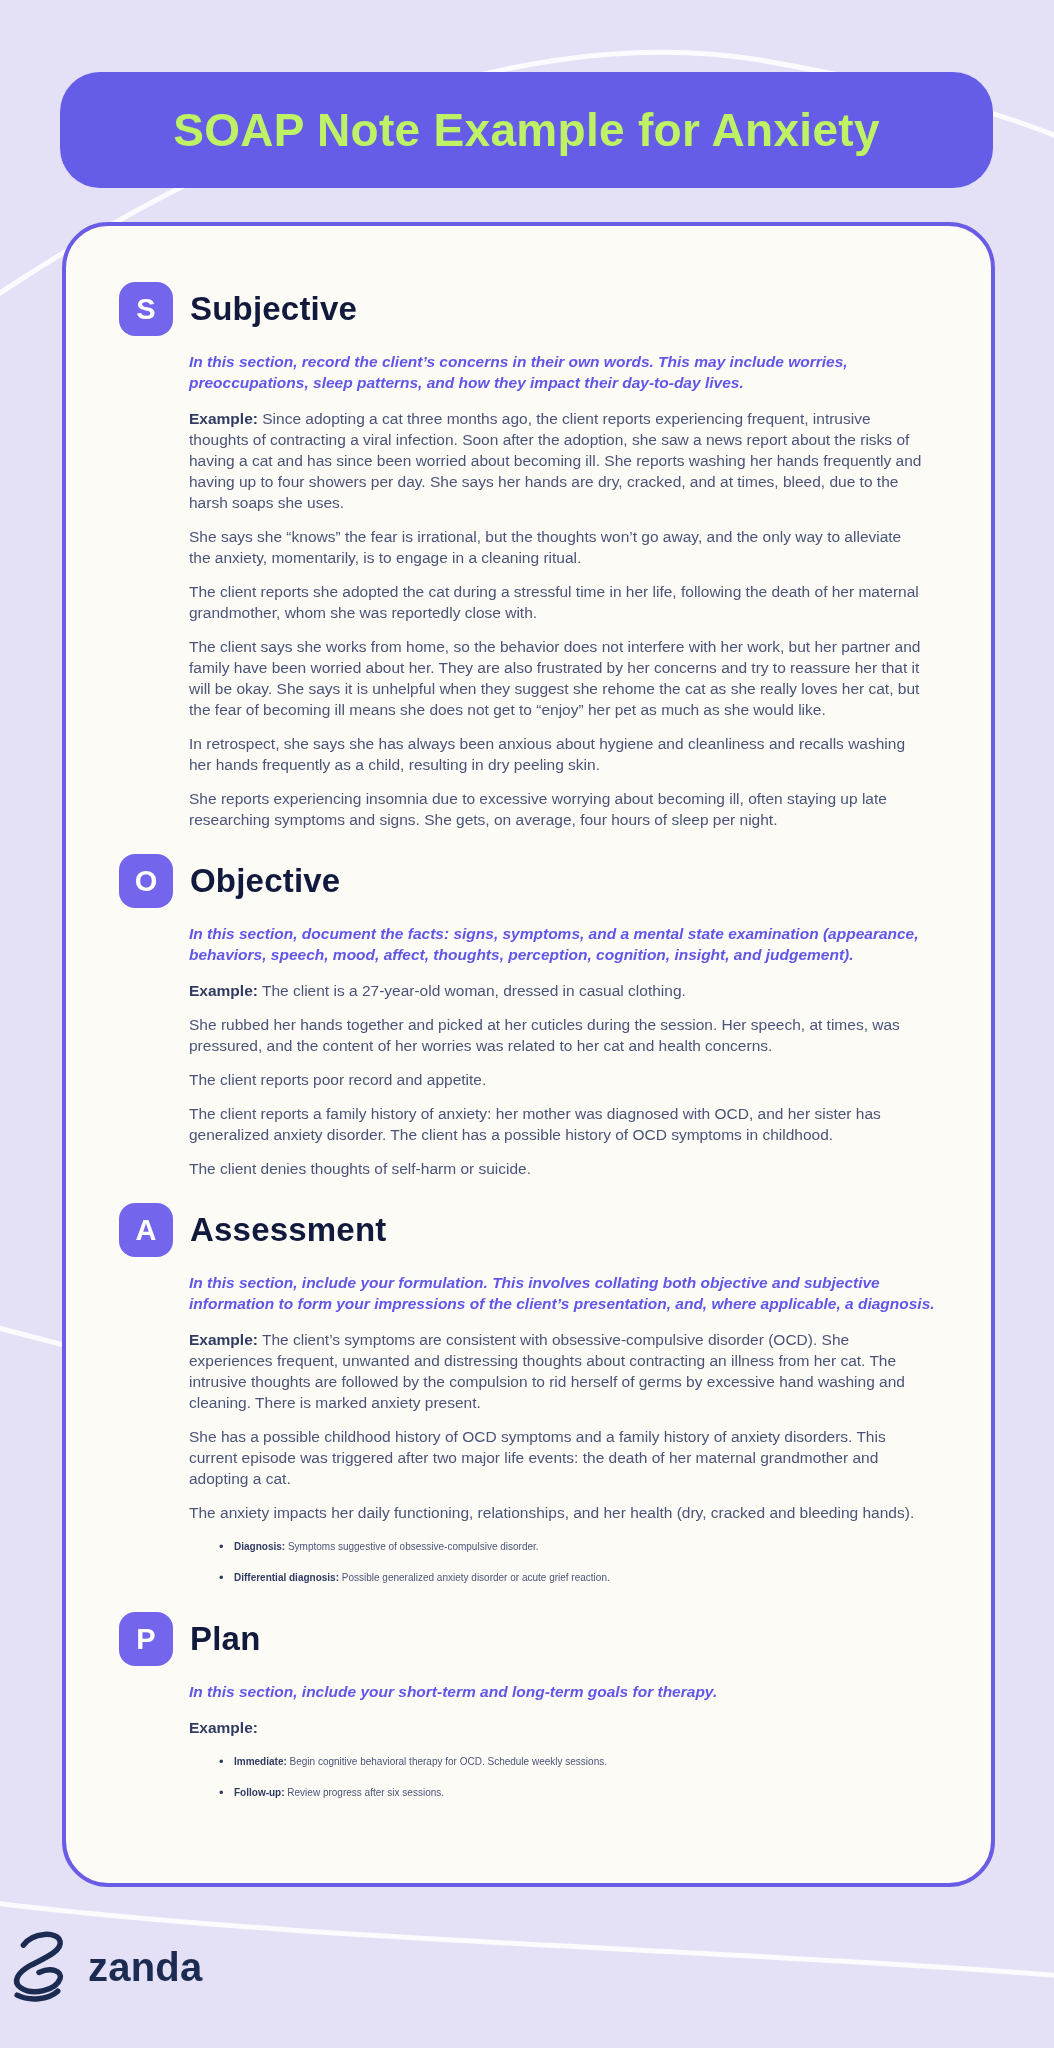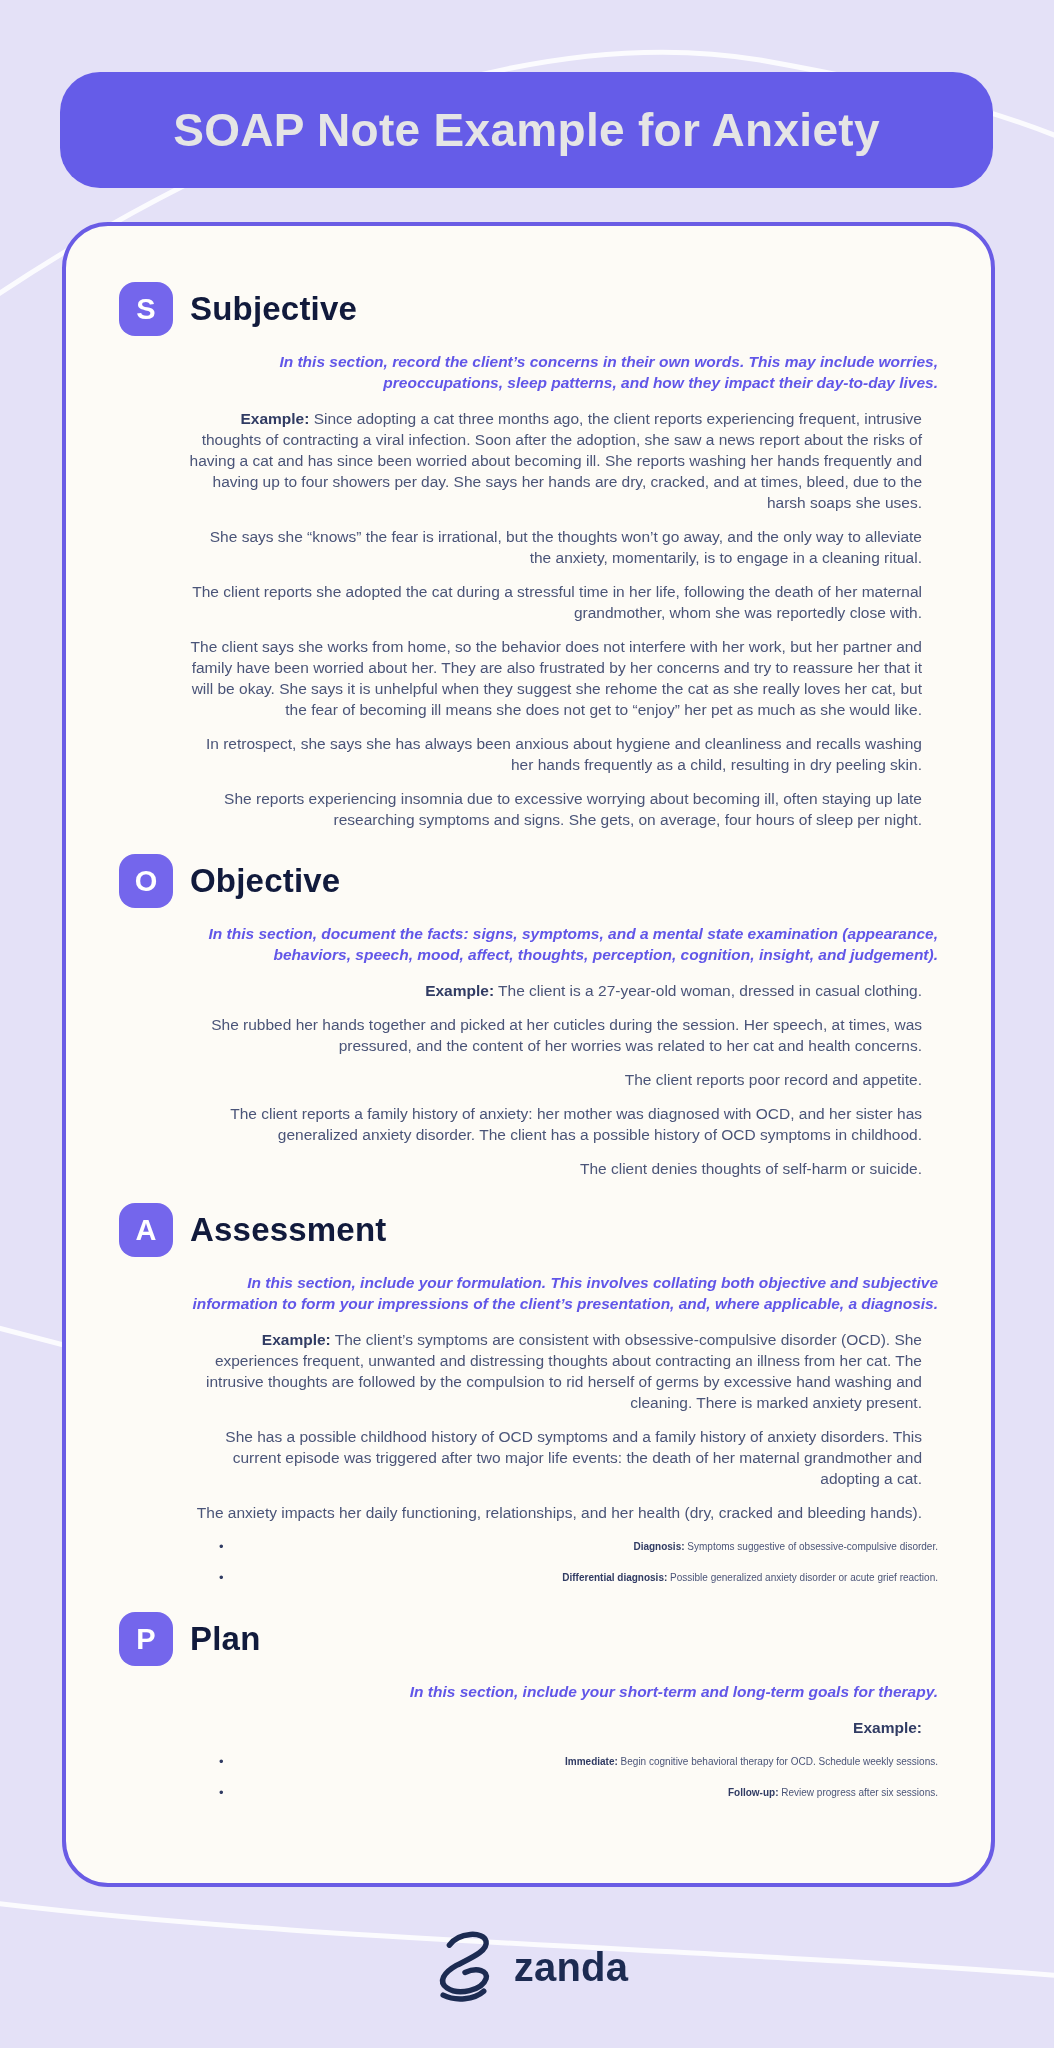--- a/index.html
+++ b/index.html
@@ -11,62 +11,62 @@
     overflow:hidden;
   }
   .bg-decor{position:absolute;inset:0;width:1054px;height:2048px;z-index:0;}
   .banner{
     position:absolute;left:60px;top:72px;width:933px;height:116px;
     background:#655ce8;border-radius:40px;
     display:flex;align-items:center;justify-content:center;
     z-index:2;
   }
   .banner-title{
-    color:#e5e5e5;font-size:46px;font-weight:bold;letter-spacing:0.3px;
+    color:#bef264;font-size:46px;font-weight:bold;letter-spacing:0.3px;
   }
   .card{
     position:absolute;left:62px;top:222px;width:933px;height:1665px;
     box-sizing:border-box;
     background:#fdfbf6;
     border:4px solid #6a5ce5;
     border-radius:46px;
     padding:56px 53px 40px 53px;
     z-index:1;
   }
   .section{margin-bottom:24px;}
   .section-header{display:flex;align-items:center;gap:17px;margin-bottom:15px;}
   .badge{
     width:54px;height:54px;border-radius:16px;background:#7466ec;
     display:flex;align-items:center;justify-content:center;
     color:#ffffff;font-size:29px;font-weight:bold;flex:0 0 auto;
   }
   .section-title{
     margin:0;font-size:33px;font-weight:bold;color:#111a3c;letter-spacing:0.2px;
   }
-  .section-body{margin-left:70px;text-align:right;}
+  .section-body{margin-left:70px;}
   .intro{
     color:#6156e8;font-style:italic;font-weight:bold;
     font-size:15.5px;line-height:21px;margin:0 0 15px 0;
   }
   .para{
     color:#4a5478;font-size:15.5px;line-height:21px;margin:0 16px 13px 0;
   }
   .lead{font-weight:bold;color:#303b63;}
   ul.bullets{list-style:none;margin:2px 0 13px 0;padding:0 0 0 30px;}
   ul.bullets li{
     position:relative;padding-left:15px;
     color:#4a5478;font-size:10px;line-height:21px;margin-bottom:10px;
   }
   ul.bullets li::before{
     content:"\2022";position:absolute;left:0;top:0;
     color:#303b63;font-size:13px;line-height:21px;
   }
   .footer{
     position:absolute;left:0;top:1928px;width:1054px;
-    display:flex;align-items:center;justify-content:center;gap:10px;
+    display:flex;align-items:center;gap:10px;
     z-index:2;
   }
   .footer-logo{width:78px;height:78px;}
   .footer-brand{
     color:#1c2b52;font-size:40px;font-weight:bold;letter-spacing:0.2px;
   }
 </style>
 </head>
 <body>
 

